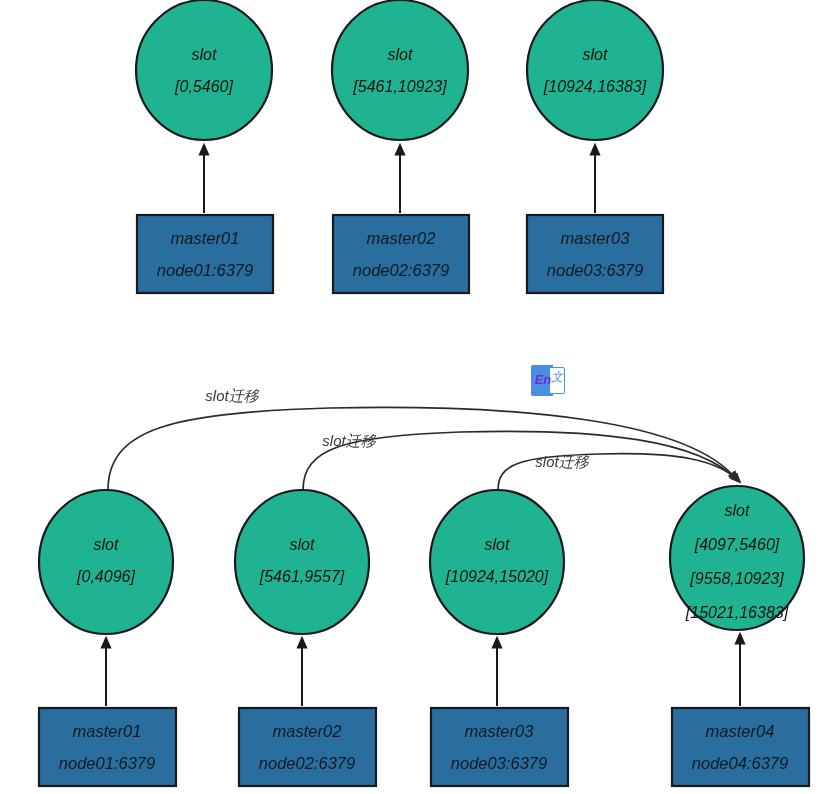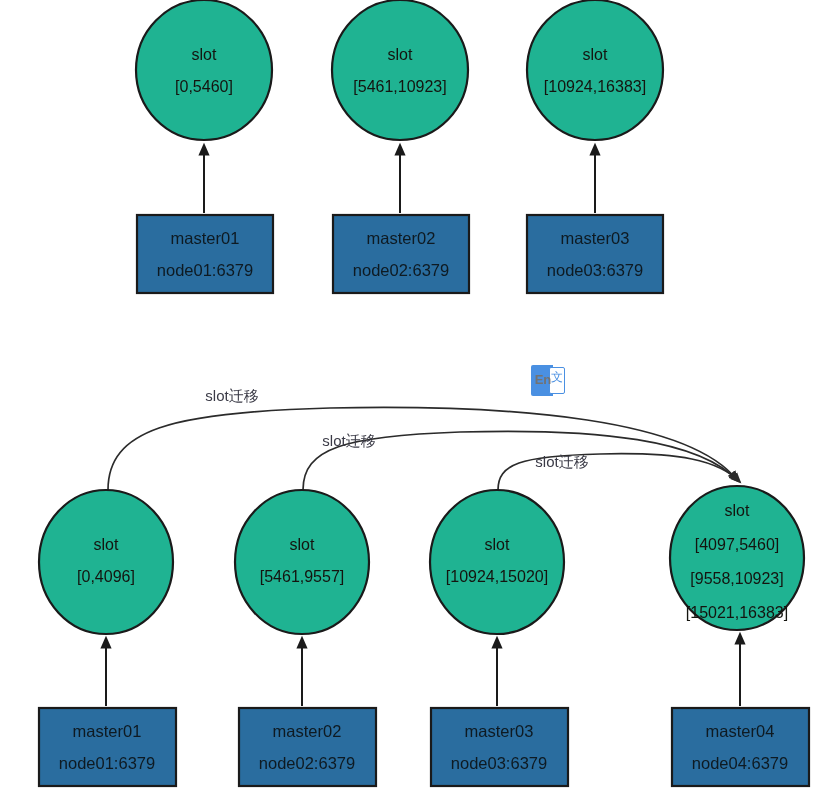--- a/index.html
+++ b/index.html
@@ -13,20 +13,21 @@
     font-family: "Liberation Sans", sans-serif;
     overflow: hidden;
     position: relative;
   }
   #diagram-root {
     position: absolute;
     top: 0;
     left: 0;
     width: 831px;
     height: 794px;
+    font-style: italic;
   }
   svg#diagram {
     display: block;
     width: 831px;
     height: 794px;
   }
   .node-shape {
     stroke: #1a1a1a;
     stroke-width: 2.2;
   }
@@ -81,21 +82,21 @@
   }
   .ime-en {
     position: absolute;
     left: 2px;
     top: 7px;
     width: 20px;
     text-align: center;
     font-family: "Liberation Sans", sans-serif;
     font-size: 13px;
     font-weight: 600;
-    color: #737373;
+    color: #6d28d9;
     line-height: 15px;
   }
   .ime-right {
     position: absolute;
     left: 18px;
     top: 2px;
     width: 16px;
     height: 27px;
     background: #ffffff;
     border: 1.6px solid #4a90e2;

